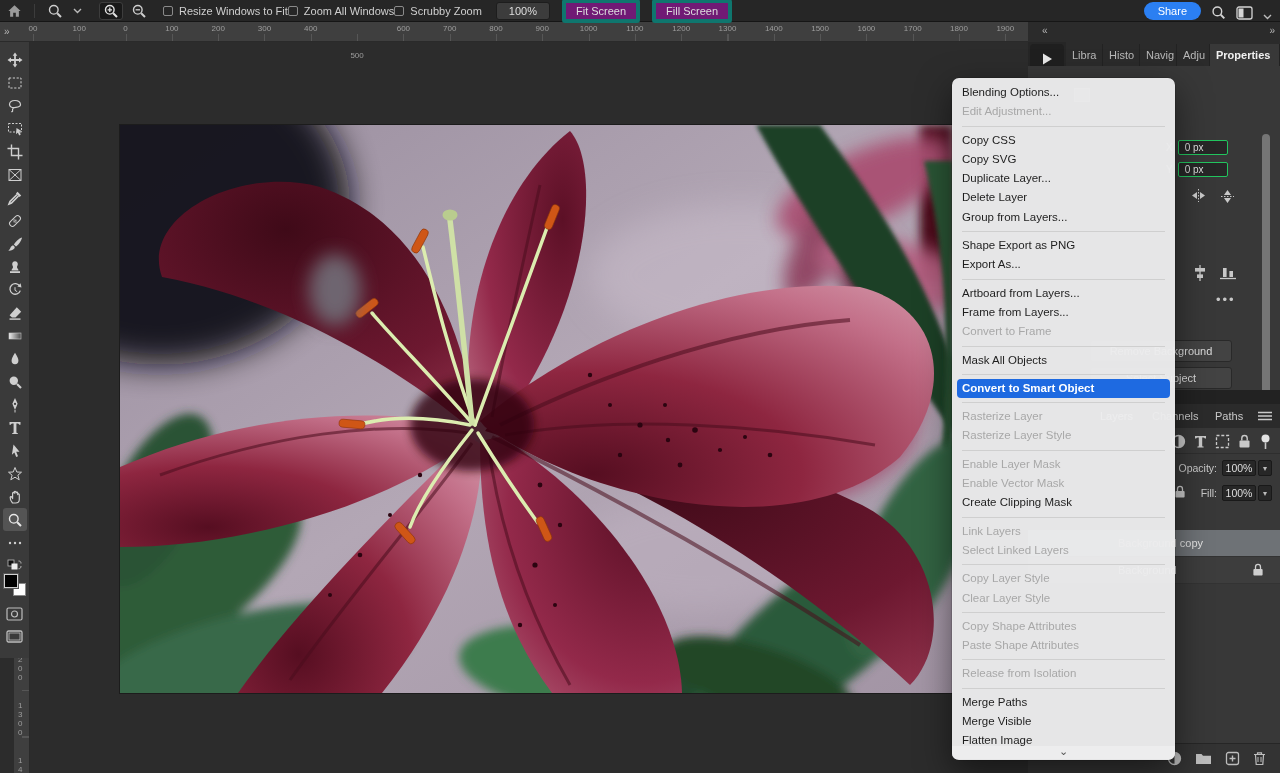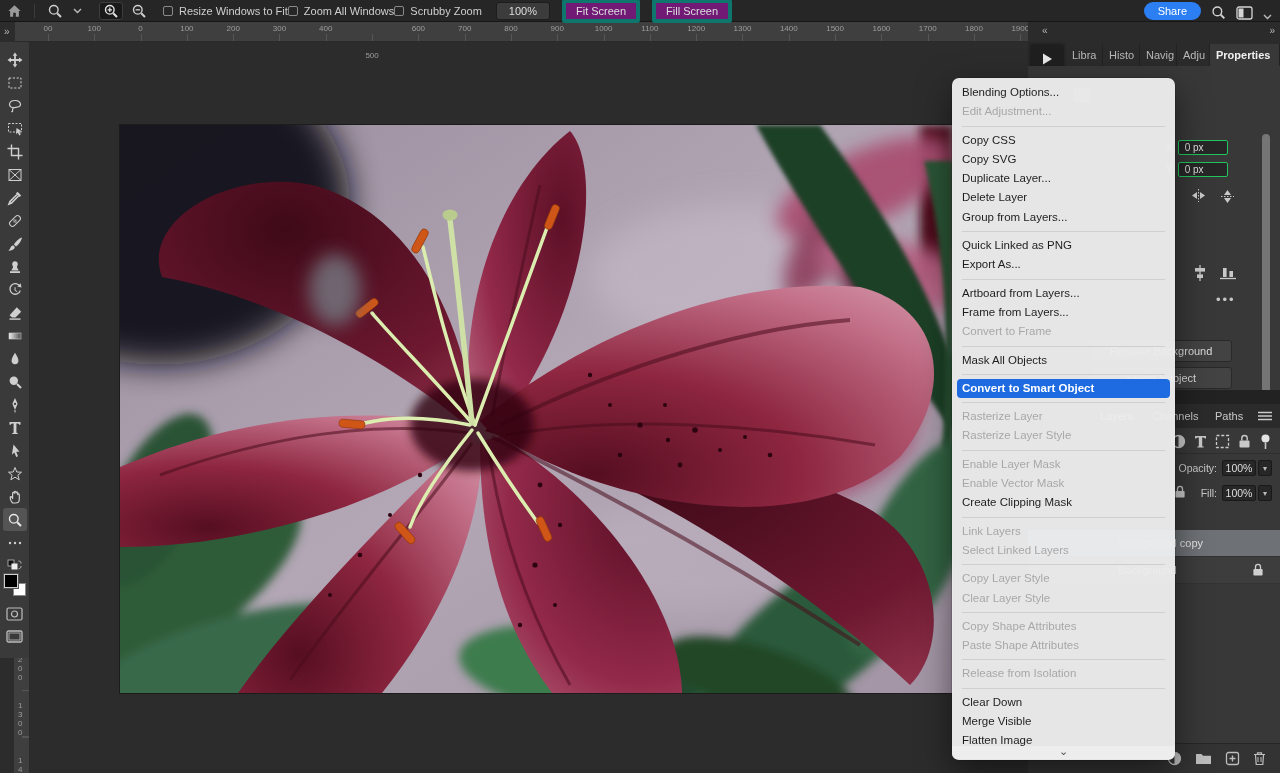--- a/index.html
+++ b/index.html
@@ -13,21 +13,21 @@
   .ob-active{background:#191919;border-radius:3px;border:1px solid #3d3d3d;}
   .chk-row{display:flex;align-items:center;margin-left:10px;}
   .chk{display:flex;align-items:center;gap:6px;color:#cfcfcf;font-size:11px;}
   .chk .box{width:10px;height:10px;border:1px solid #8a8a8a;border-radius:2px;background:transparent;}
   .ob-btn{background:#701a75;border:4px solid #0f766e;border-radius:3px;color:#dedede;font-size:11px;padding:2px 10px;margin-left:12px;}
   #zoom-value-box{background:#3c3c3c;border:1px solid #1d1d1d;border-radius:3px;color:#dedede;font-size:11px;padding:2px 12px;margin-left:14px;}
   #ob-right{margin-left:auto;display:flex;align-items:flex-end;gap:10px;padding-right:8px;}
   #share-btn{background:#2b7ff2;color:#fff;font-size:11px;border-radius:10px;padding:3px 14px;}
 
   
-  #ruler-top{position:absolute;left:15px;top:22px;width:1028px;height:20px;background:#3f3f3f;border-bottom:1px solid #2a2a2a;z-index:8;
+  #ruler-top{position:absolute;left:0;top:22px;width:1028px;height:20px;background:#3f3f3f;border-bottom:1px solid #2a2a2a;z-index:8;
     background-image:repeating-linear-gradient(90deg,#565656 0 1px,transparent 1px 46.3px);background-position:33px 12px;background-size:100% 8px;background-repeat:no-repeat;}
   .ruler-num{position:absolute;top:2px;transform:translateX(-50%);font-size:8px;color:#9d9d9d;}
   #ruler-chevL{position:absolute;left:4px;top:26px;color:#b5b5b5;font-size:10px;z-index:9;letter-spacing:-1px;}
   #ruler-left{position:absolute;left:14px;top:42px;width:16px;height:731px;background:#3f3f3f;border-right:1px solid #2a2a2a;z-index:4;
     background-image:repeating-linear-gradient(180deg,#565656 0 1px,transparent 1px 46.3px);background-position:8px 0;background-size:8px 100%;background-repeat:no-repeat;}
   .ruler-vnum{position:absolute;left:4px;width:7px;font-size:8px;line-height:9px;color:#9d9d9d;word-break:break-all;}
 
   
   #toolbar{position:absolute;left:0;top:42px;width:30px;height:616px;background:#3a3a3a;border-right:1px solid #2b2b2b;z-index:10;display:flex;flex-direction:column;align-items:center;padding-top:6px;}
   .tool{width:24px;height:23px;display:flex;align-items:center;justify-content:center;border-radius:3px;flex:0 0 auto;}
@@ -665,21 +665,21 @@
     <div id="menu-items">
         <div class="menu-item">Blending Options...</div>
         <div class="menu-item disabled">Edit Adjustment...</div>
         <div class="menu-sep"></div>
         <div class="menu-item">Copy CSS</div>
         <div class="menu-item">Copy SVG</div>
         <div class="menu-item">Duplicate Layer...</div>
         <div class="menu-item">Delete Layer</div>
         <div class="menu-item">Group from Layers...</div>
         <div class="menu-sep"></div>
-        <div class="menu-item">Quick Linked as PNG</div>
+        <div class="menu-item">Shape Export as PNG</div>
         <div class="menu-item">Export As...</div>
         <div class="menu-sep"></div>
         <div class="menu-item">Artboard from Layers...</div>
         <div class="menu-item">Frame from Layers...</div>
         <div class="menu-item disabled">Convert to Frame</div>
         <div class="menu-sep"></div>
         <div class="menu-item">Mask All Objects</div>
         <div class="menu-sep"></div>
         <div class="menu-item highlighted">Convert to Smart Object</div>
         <div class="menu-sep"></div>
@@ -694,20 +694,20 @@
         <div class="menu-item disabled">Select Linked Layers</div>
         <div class="menu-sep"></div>
         <div class="menu-item disabled">Copy Layer Style</div>
         <div class="menu-item disabled">Clear Layer Style</div>
         <div class="menu-sep"></div>
         <div class="menu-item disabled">Copy Shape Attributes</div>
         <div class="menu-item disabled">Paste Shape Attributes</div>
         <div class="menu-sep"></div>
         <div class="menu-item disabled">Release from Isolation</div>
         <div class="menu-sep"></div>
-        <div class="menu-item">Clear Down</div>
+        <div class="menu-item">Merge Paths</div>
         <div class="menu-item">Merge Visible</div>
         <div class="menu-item">Flatten Image</div>
       </div>
     <div id="menu-scroll">⌄</div>
   </div>
 
 </div>
 
 </body></html>

